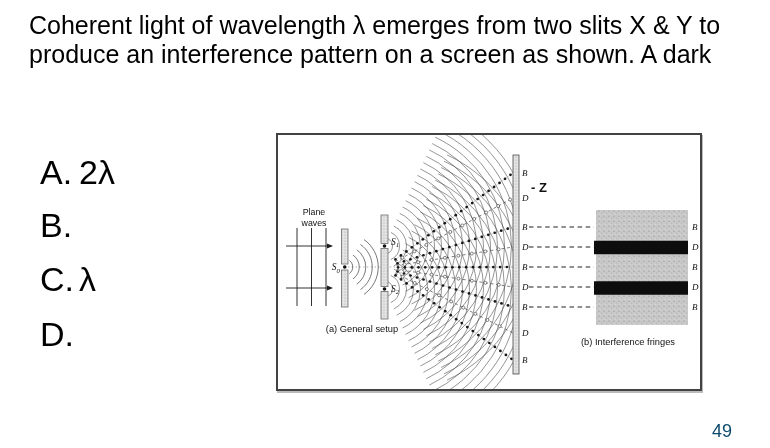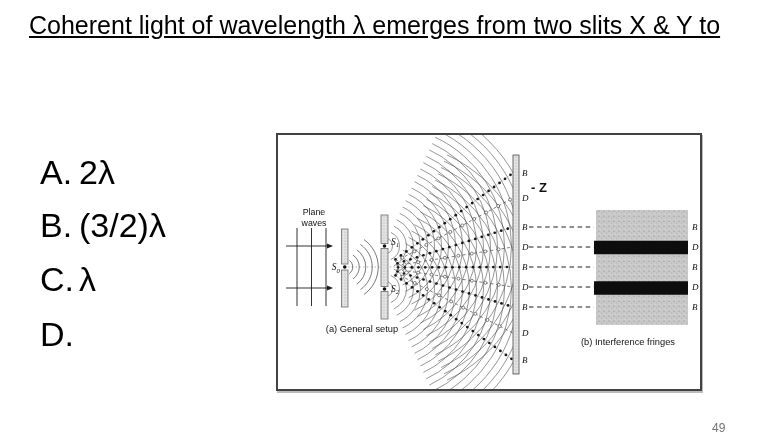--- a/index.html
+++ b/index.html
@@ -1,51 +1,51 @@
 <!DOCTYPE html>
 <html><head>
 <meta charset="utf-8">
 <style>
   html,body{margin:0;padding:0;}
   body{
     width:770px;height:448px;position:relative;background:#ffffff;
     font-family:"Liberation Sans",sans-serif;overflow:hidden;
   }
   .question{position:absolute;left:29px;top:11px;color:#000;}
-  .q-line{font-size:25px;line-height:29px;white-space:nowrap;letter-spacing:0;text-decoration:underline;}
+  .q-line{font-size:25px;line-height:29px;white-space:nowrap;letter-spacing:0;}
   .options{position:absolute;left:40px;top:0;color:#000;}
   .opt-row{position:absolute;left:0;font-size:34px;line-height:36px;white-space:nowrap;display:flex;}
   .opt-letter{display:inline-block;width:39px;}
   .opt-row.r0{top:154px}
   .opt-row.r1{top:207px}
   .opt-row.r2{top:261px}
   .opt-row.r3{top:316px}
   .figure-box{
     position:absolute;left:276px;top:133px;width:422px;height:254px;
     border:2px solid #424242;background:#fff;
     box-shadow:1px 2px 0 #bcbcbc;
   }
   .figure-box svg{display:block;}
-  .page-number{position:absolute;left:712px;top:421px;font-size:12px;color:#737373;}
+  .page-number{position:absolute;left:712px;top:421px;font-size:18px;color:#0c4a6e;}
 </style>
 </head>
 <body>
 
 <div class="question">
   <div class="q-line">Coherent light of wavelength λ emerges from two slits X &amp; Y to</div>
+  <div class="q-line">produce an interference pattern on a screen as shown. A dark</div>
 </div>
 
 <div class="options">
   <div class="opt-row r0">
     <span class="opt-letter">A.</span>
     <span class="opt-value">2λ</span>
   </div>
   <div class="opt-row r1">
     <span class="opt-letter">B.</span>
-    <span class="opt-value">(3/2)λ</span>
   </div>
   <div class="opt-row r2">
     <span class="opt-letter">C.</span>
     <span class="opt-value">λ</span>
   </div>
   <div class="opt-row r3">
     <span class="opt-letter">D.</span>
   </div>
 </div>
 

